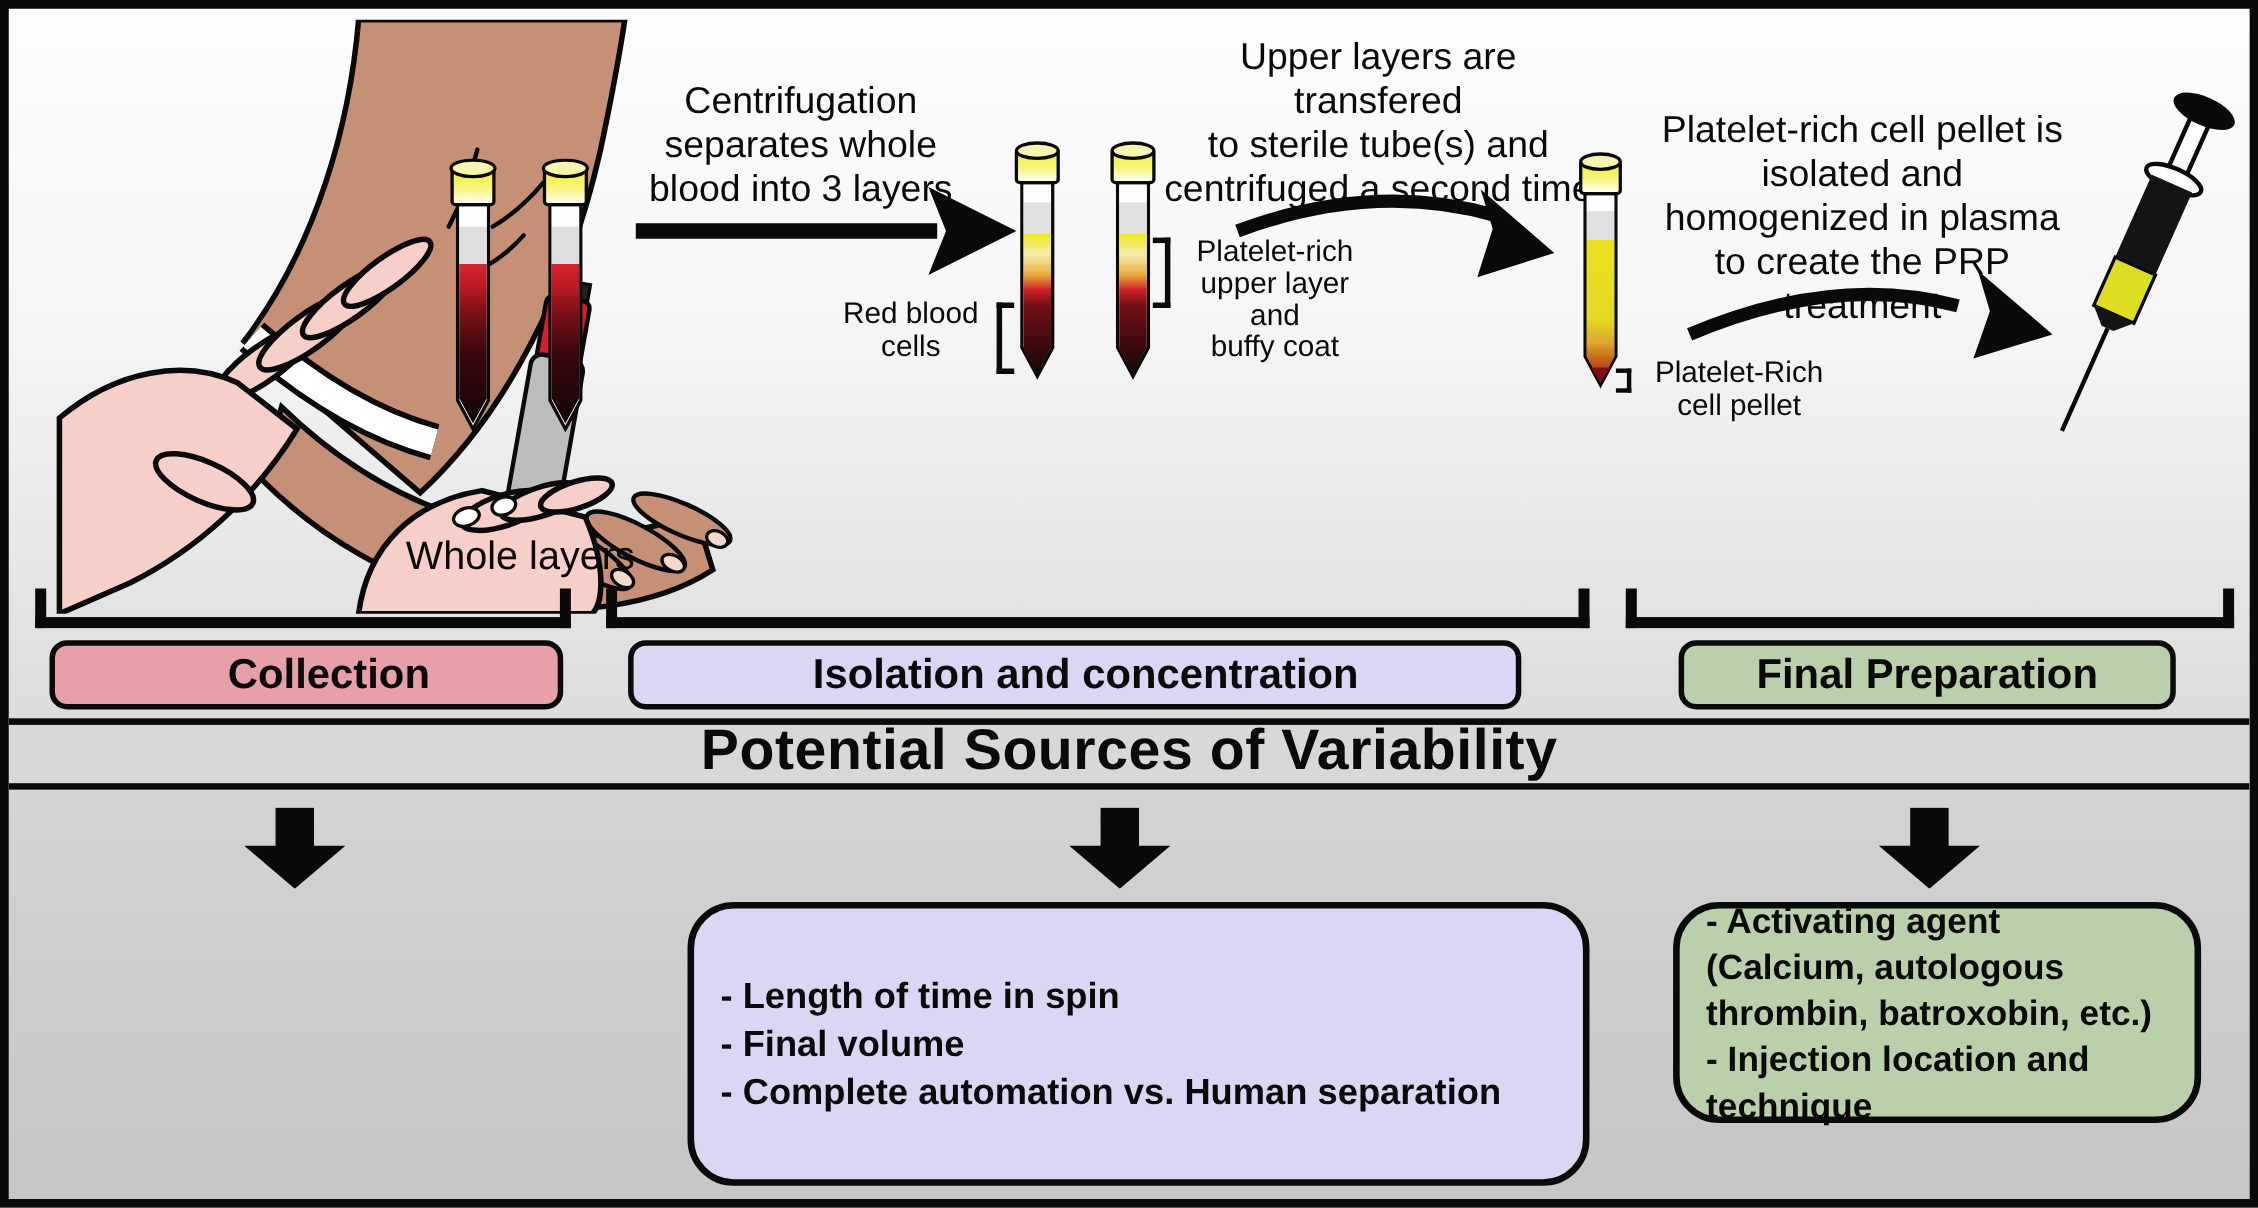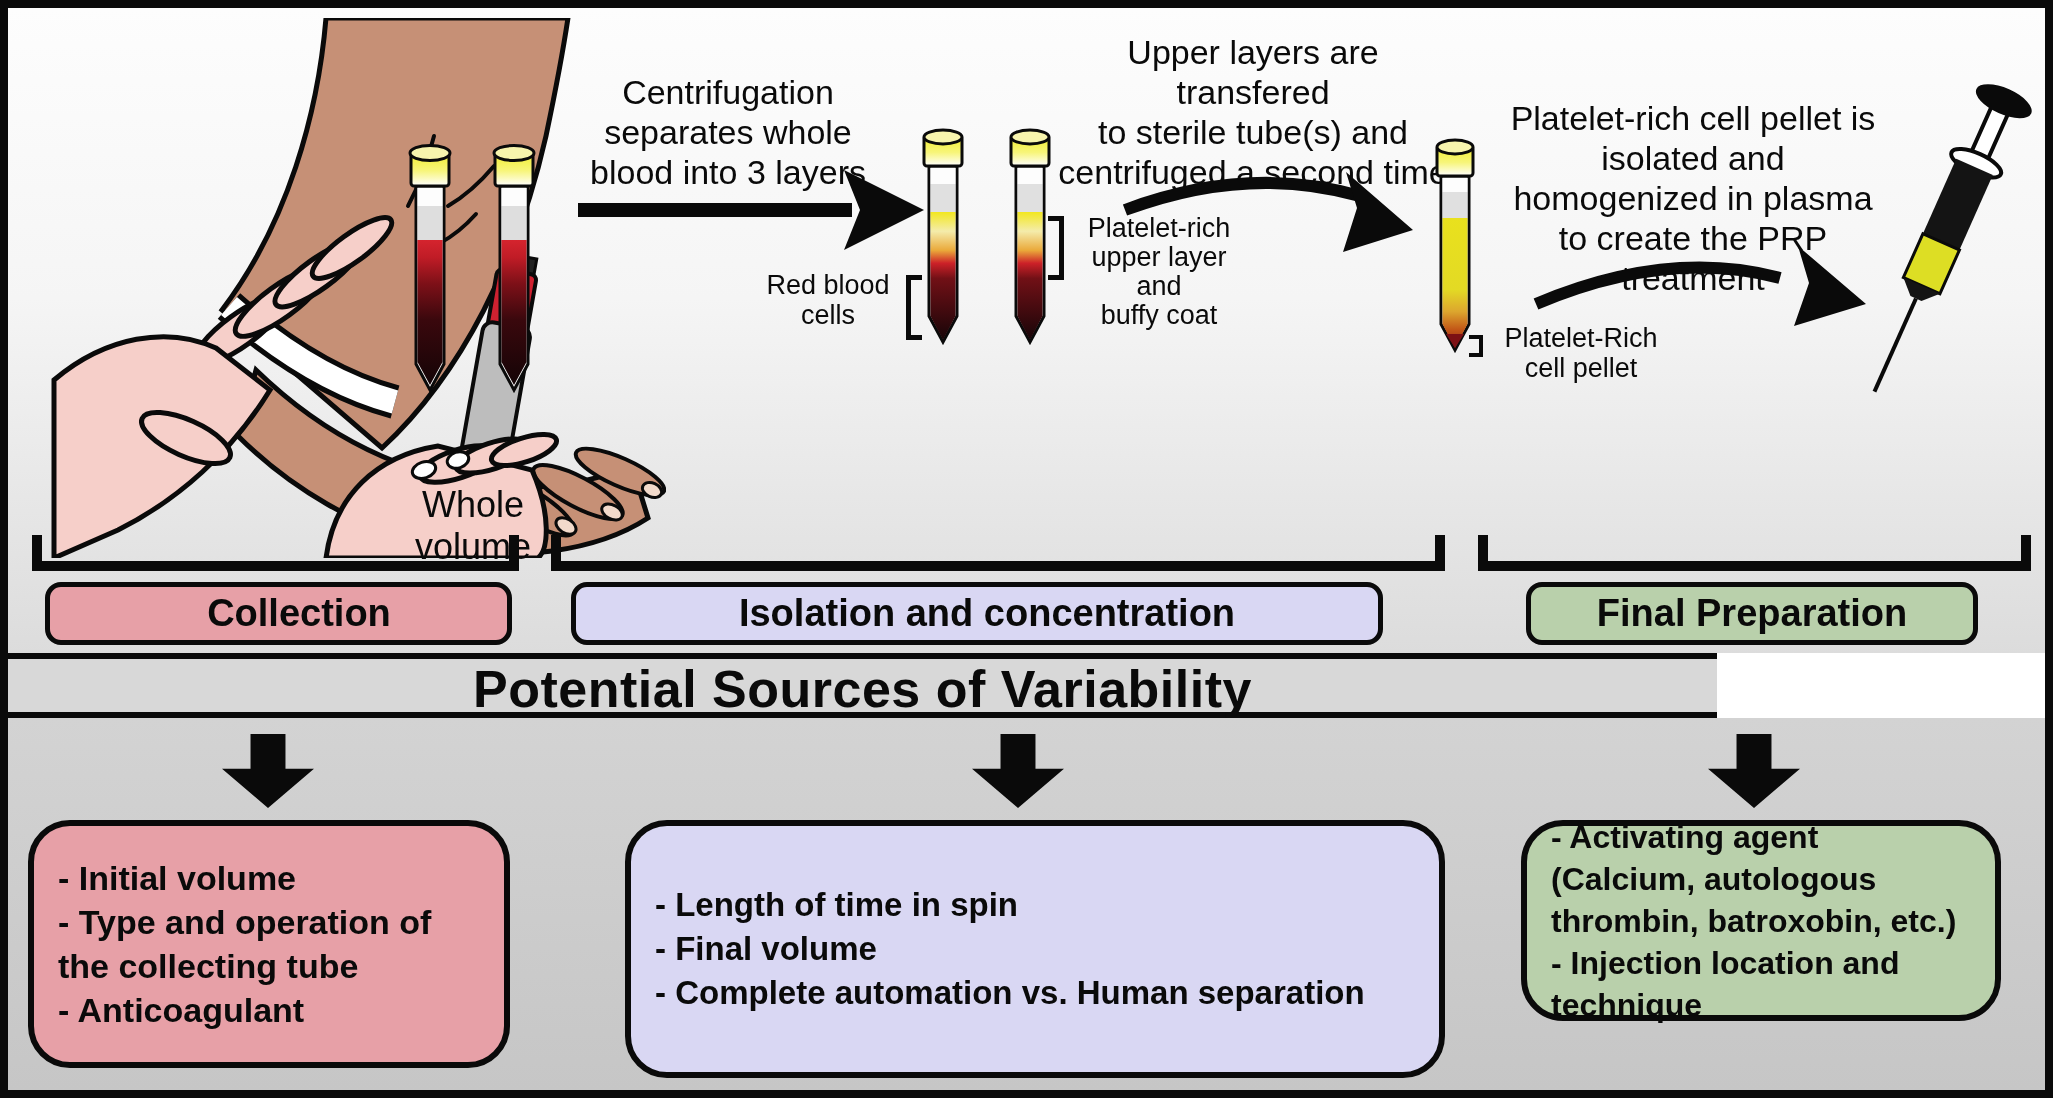--- a/index.html
+++ b/index.html
@@ -9,23 +9,23 @@
     background:#fff;
     border:8px solid #0a0a0a;
     box-sizing:border-box;
     font-family:"Liberation Sans","DejaVu Sans",sans-serif;
     color:#0a0a0a;
     overflow:hidden;
   }
   .abs{position:absolute;}
   .top-panel{left:0;top:0;width:2037px;height:645px;
     background:linear-gradient(180deg,#fdfdfd 0%,#f5f5f5 45%,#dcdcdc 100%);}
-  .band{left:0;top:645px;width:1709px;height:65px;background:#d8d8d8;
+  .band{left:0;top:645px;width:2037px;height:65px;background:#d8d8d8;
     border-top:6px solid #0a0a0a;border-bottom:6px solid #0a0a0a;box-sizing:border-box;
-    display:flex;align-items:flex-start;justify-content:center;}
+    display:flex;align-items:flex-end;justify-content:center;}
   .band-title{font-size:52px;font-weight:bold;letter-spacing:.5px;}
   .bottom-panel{left:0;top:710px;width:2037px;height:372px;
     background:linear-gradient(180deg,#d3d3d3 0%,#c6c6c6 100%);}
   .caption{white-space:pre-line;text-align:center;font-size:34px;line-height:40px;}
   .small-label{white-space:pre-line;text-align:center;font-size:27px;line-height:30px;}
   .plain-label{font-size:38px;}
   
   .span-bracket{border-left:10px solid #0a0a0a;border-right:10px solid #0a0a0a;
     border-bottom:10px solid #0a0a0a;height:36px;box-sizing:border-box;}
   
@@ -133,21 +133,21 @@
   </svg>
   <svg class="abs" style="left:482px;top:136px;" width="48" height="268" viewBox="0 0 48 268">
     <path d="M10,42 h28 v178 l-14,26 l-14,-26 z" fill="#ffffff" stroke="#0a0a0a" stroke-width="3"></path>
     <rect x="11.5" y="44" width="25" height="18" fill="#fdfdfd"></rect>
     <rect x="11.5" y="62" width="25" height="34" fill="#dedede"></rect>
     <path d="M11.5,96 h25 v122 l-12.5,23 l-12.5,-23 z" fill="url(#wbBlood)"></path>
     <rect x="5" y="8" width="38" height="34" rx="3" fill="url(#capY)" stroke="#0a0a0a" stroke-width="3"></rect>
     <ellipse cx="24" cy="9" rx="20" ry="7.5" fill="#f7f4ad" stroke="#0a0a0a" stroke-width="3"></ellipse>
   </svg>
 
-  <div class="abs plain-label" style="left:355px;top:476px;width:220px;text-align:center;font-size:36px;">Whole volume</div>
+  <div class="abs plain-label" style="left:355px;top:476px;width:220px;text-align:center;font-size:36px;">Whole layers</div>
 
   <div class="abs caption" style="left:520px;top:64px;width:400px;">Centrifugation
 separates whole
 blood into 3 layers</div>
   <svg class="abs" style="left:560px;top:150px;" width="370" height="110" viewBox="0 0 370 110">
     <line x1="10" y1="52" x2="284" y2="52" stroke="#0a0a0a" stroke-width="14"></line>
     <polygon points="276,12 356,52 276,92 292,52" fill="#0a0a0a"></polygon>
   </svg>
 
   <svg class="abs" style="left:912px;top:120px;" width="46" height="218" viewBox="0 0 46 218">
@@ -250,25 +250,20 @@
     <span>Isolation and concentration</span>
   </div>
   <div class="abs phase-box phase-final" style="left:1518px;top:574px;width:452px;height:63px;">
     <span>Final Preparation</span>
   </div>
 
   <div class="abs down-arrow" style="left:214px;top:726px;"></div>
   <div class="abs down-arrow" style="left:964px;top:726px;"></div>
   <div class="abs down-arrow" style="left:1700px;top:726px;"></div>
 
-  <div class="abs vbox vbox-1" style="left:20px;top:812px;width:482px;height:248px;">
-    <div class="item">- Initial volume</div>
-    <div class="item">- Type and operation of the collecting tube</div>
-    <div class="item">- Anticoagulant</div>
-  </div>
   <div class="abs vbox vbox-2" style="left:617px;top:812px;width:820px;height:258px;">
     <div class="item" style="font-size:33px;">- Length of time in spin</div>
     <div class="item" style="font-size:33px;">- Final volume</div>
     <div class="item" style="font-size:33px;">- Complete automation vs. Human separation</div>
   </div>
   <div class="abs vbox vbox-3" style="left:1513px;top:812px;width:480px;height:201px;">
     <div class="item">- Activating agent (Calcium, autologous thrombin, batroxobin, etc.)</div>
     <div class="item">- Injection location and technique</div>
   </div>
 

